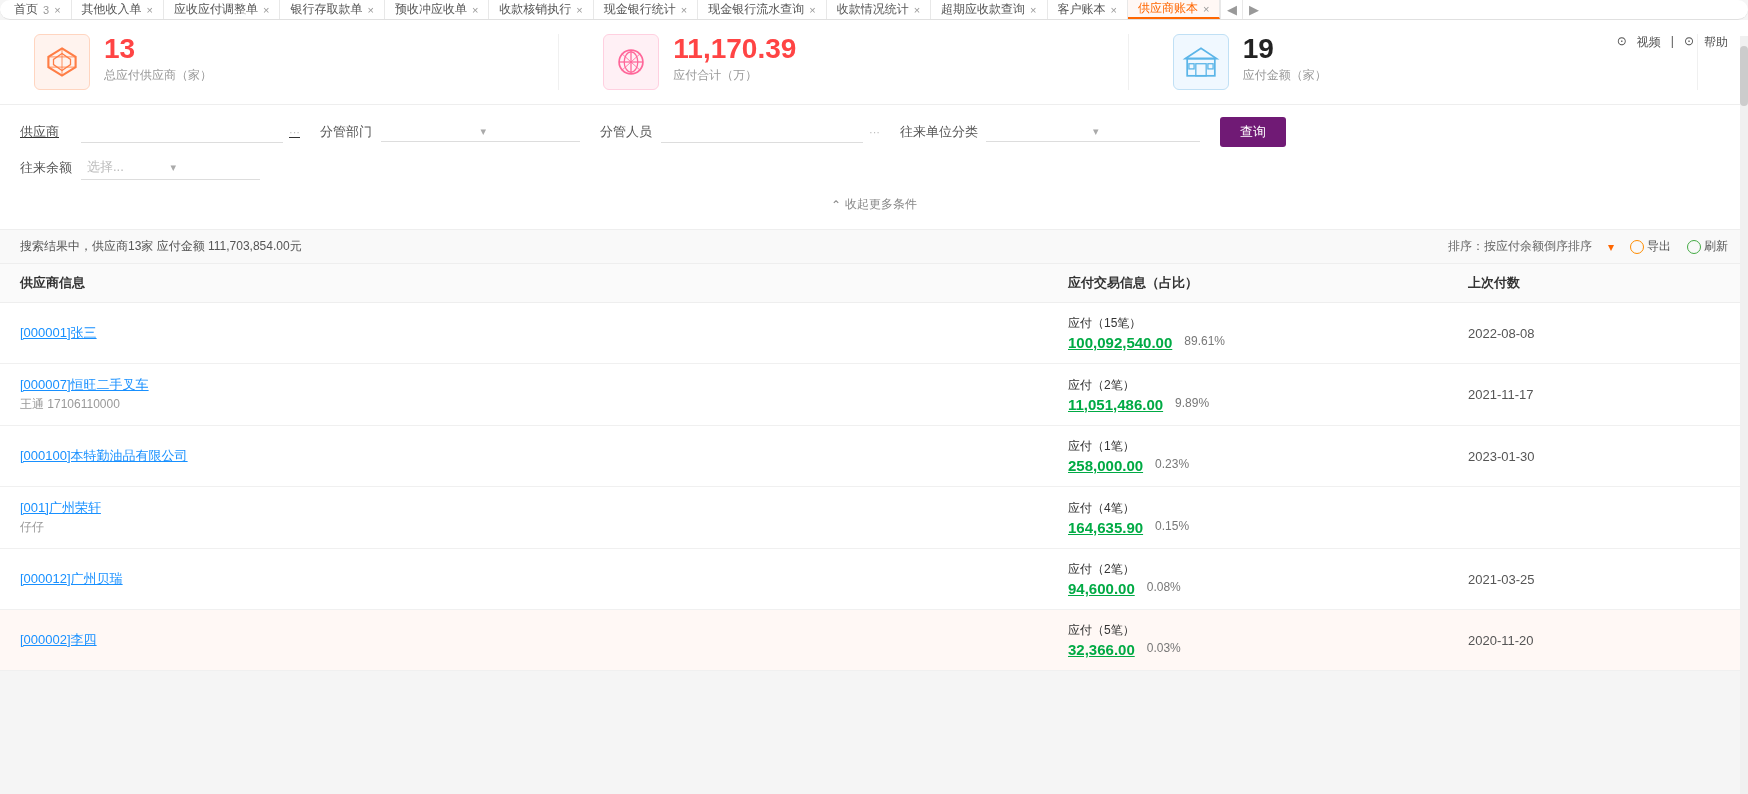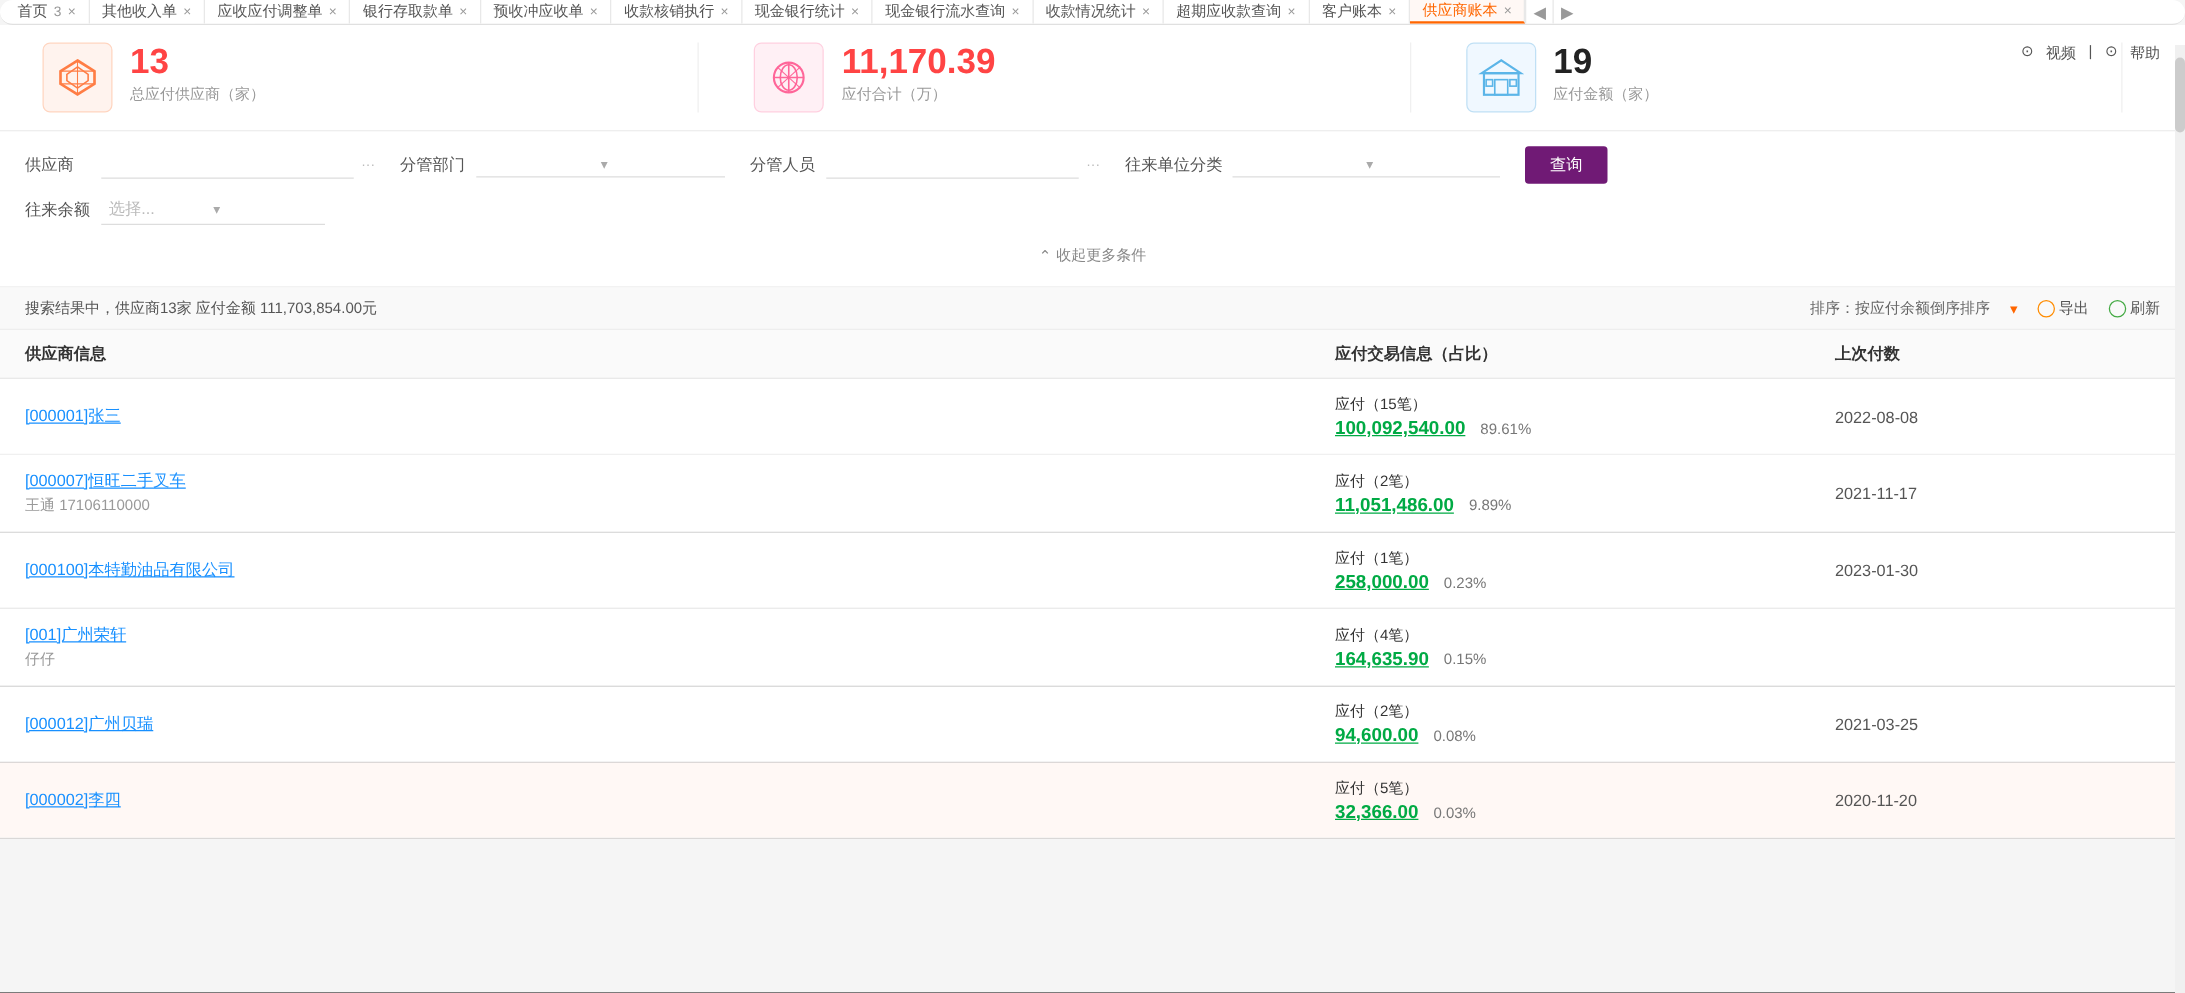--- a/index.html
+++ b/index.html
@@ -251,21 +251,21 @@
     }
     .tx-label { font-size: 12px; color: #333; margin-bottom: 2px; }
     .tx-amount {
       font-size: 15px;
       font-weight: bold;
       color: #00aa44;
       text-decoration: underline;
       cursor: pointer;
     }
     .tx-pct { font-size: 12px; color: #777; margin-left: 12px; }
-    .tx-row { display: flex; align-items: center; }
+    .tx-row { display: flex; }
     .last-pay-date { font-size: 13px; color: #555; }
 
     
     .right-scrollbar {
       position: fixed;
       right: 0;
       top: 36px;
       width: 8px;
       bottom: 0;
       background: #f0f0f0;
@@ -391,21 +391,21 @@
     <span>视频</span>
     <span>|</span>
     <span>⊙</span>
     <span>帮助</span>
   </div>
 </div>
 
 <div class="filter-bar">
   <div class="filter-row">
 
-    <div class="filter-item" style="max-width:280px;">
+    <div class="filter-item" style="max-width:280px;text-decoration:underline;">
       <span class="filter-label">供应商</span>
       <input type="text" class="filter-input" style="width: 160px;">
       <span style="color:#bbb;font-size:11px;">···</span>
     </div>
 
     <div class="filter-item" style="max-width:260px;">
       <span class="filter-label">分管部门</span>
       <div class="filter-select" style="width:160px;">
         <span></span>
         <span class="arrow">▾</span>

